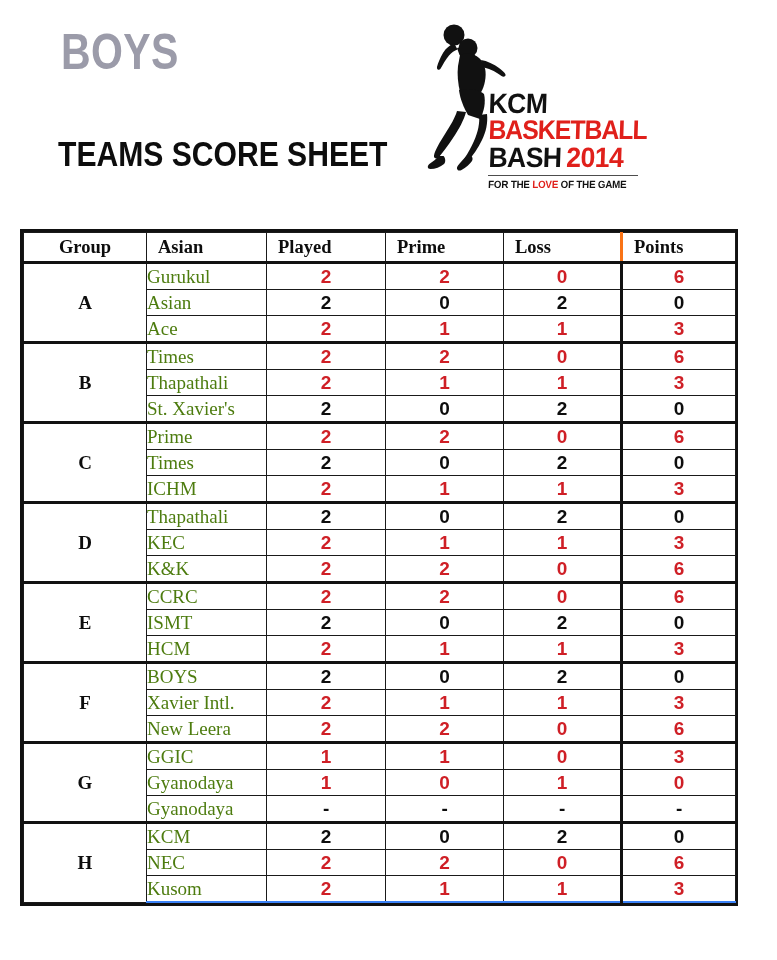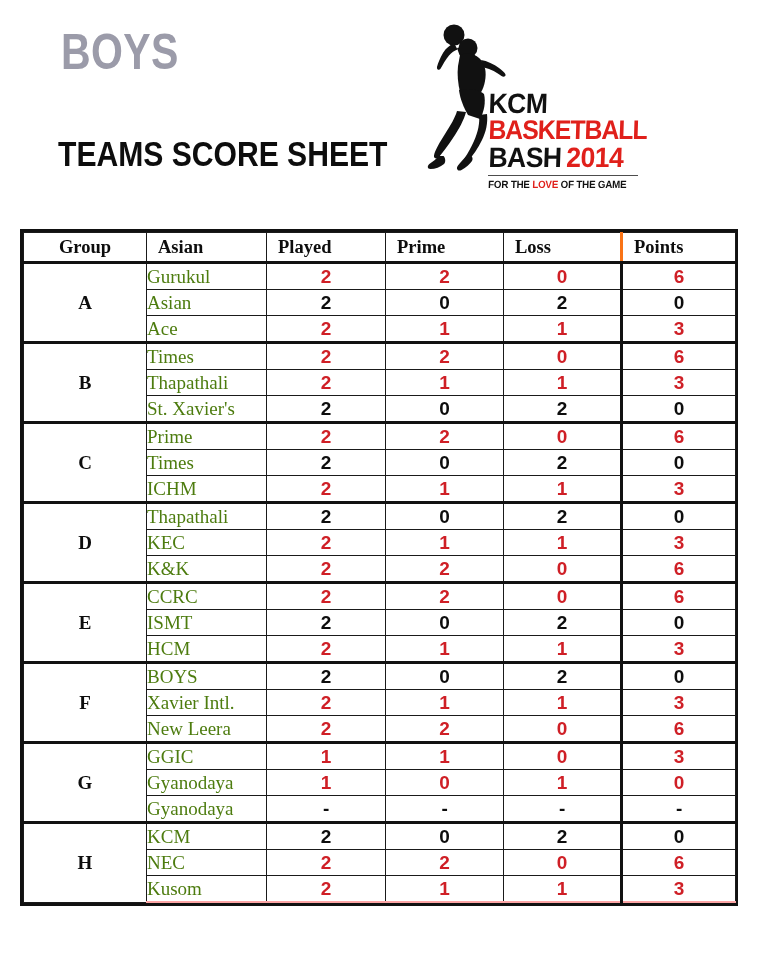--- a/index.html
+++ b/index.html
@@ -218,21 +218,21 @@
     letter-spacing: -0.3px;
   }
   td.num.sep-left { border-left: 3px solid #111111; }
   td.num.red   { color: #cf1f26; }
   td.num.black { color: #0d0d0d; }
 
   
   tr.group-start > td { border-top: 3px solid #111111; }
 
   
-  tr.last-row > td { border-bottom: 2px solid #fca5a5; }
+  tr.last-row > td { border-bottom: 2px solid #3b82f6; }
 </style>
 </head>
 <body>
 
 <div class="page">
 
   <div class="header">
 
     <div class="category-title">BOYS</div>
 

